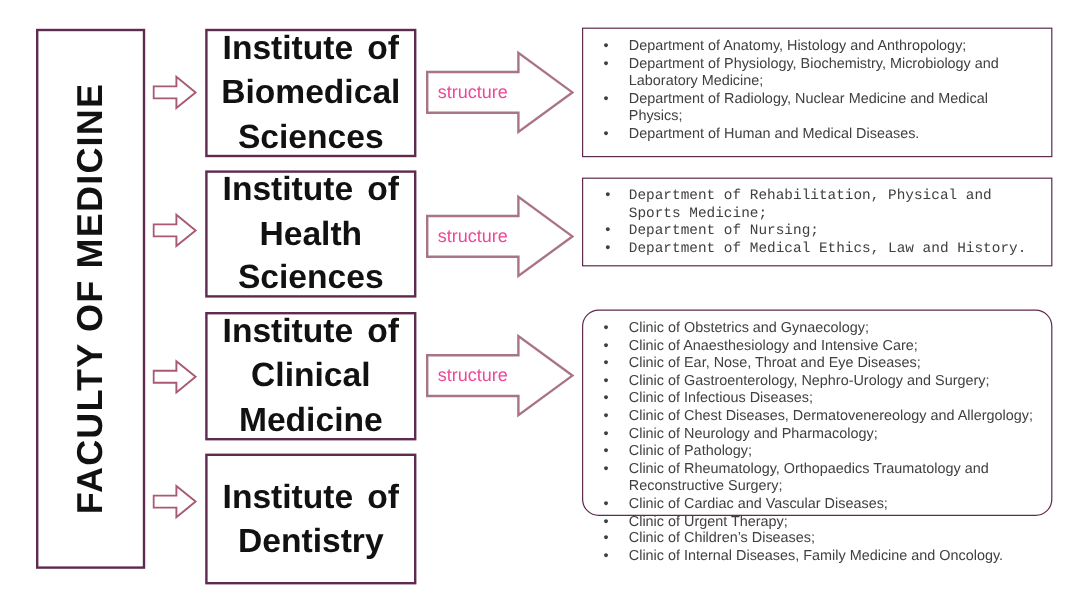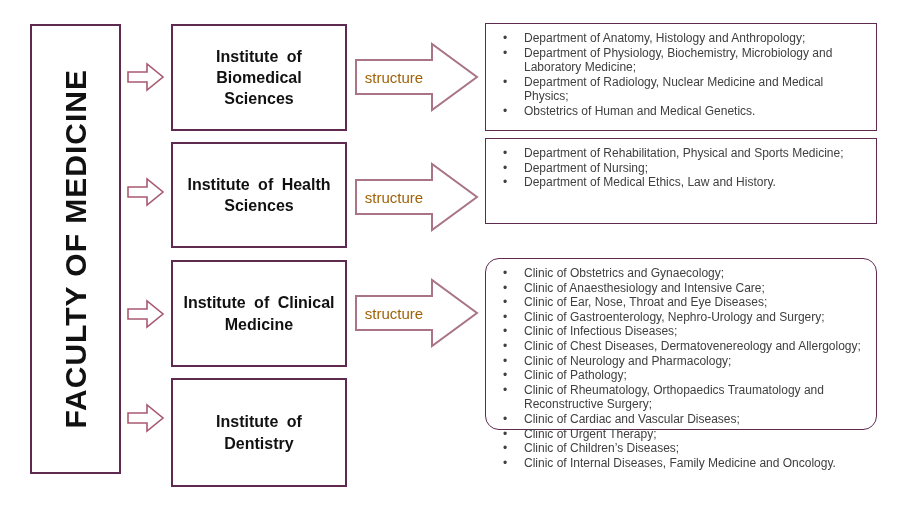--- a/index.html
+++ b/index.html
@@ -29,36 +29,36 @@
     color: #111111;
     letter-spacing: 1px;
     white-space: nowrap;
   }
   .institute-box {
     width: 176px;
     display: flex; align-items: center; justify-content: center;
     text-align: center;
   }
   .institute-label {
-    font-size: 16px;
+    font-size: 28px;
     font-weight: bold;
     line-height: 1.32;
     color: #111111;
     word-spacing: 4px;
     padding: 0 10px;
   }
   .small-arrow { position: absolute; width: 38px; height: 30px; }
   .struct-arrow { position: absolute; width: 124px; height: 72px; }
   .struct-arrow .struct-label {
     position: absolute;
     left: 0; top: 50%; width: 78px;
     transform: translateY(-50%);
     text-align: center;
     font-size: 15px;
-    color: #a16207;
+    color: #ec4899;
   }
   .list-box {
     left: 485px; width: 392px;
     border-width: 1.5px;
   }
   .dept-list {
     list-style: none;
     margin: 0;
     padding: 7px 6px 4px 0;
   }
@@ -137,24 +137,24 @@
         <polygon points="1,19 77,19 77,3 122,36 77,69 77,53 1,53" fill="#ffffff" stroke="#a87486" stroke-width="2" stroke-linejoin="miter"></polygon>
       </svg>
     <span class="struct-label">structure</span>
   </div>
 
   <div class="box list-box" style="top:23px; height:108px;">
     <ul class="dept-list">
         <li>Department of Anatomy, Histology and Anthropology;</li>
         <li>Department of Physiology, Biochemistry, Microbiology and Laboratory Medicine;</li>
         <li>Department of Radiology, Nuclear Medicine and Medical Physics;</li>
-        <li>Obstetrics of Human and Medical Genetics.</li>
+        <li>Department of Human and Medical Diseases.</li>
       </ul>
   </div>
-  <div class="box list-box" style="top:138px; height:86px;">
+  <div class="box list-box" style="top:148px; height:74px;font-family:Liberation Mono, monospace;">
     <ul class="dept-list">
         <li>Department of Rehabilitation, Physical and Sports Medicine;</li>
         <li>Department of Nursing;</li>
         <li>Department of Medical Ethics, Law and History.</li>
       </ul>
   </div>
   <div class="box list-box" style="top:258px; height:172px;border-radius:14px;">
     <ul class="dept-list">
         <li>Clinic of Obstetrics and Gynaecology;</li>
         <li>Clinic of Anaesthesiology and Intensive Care;</li>

